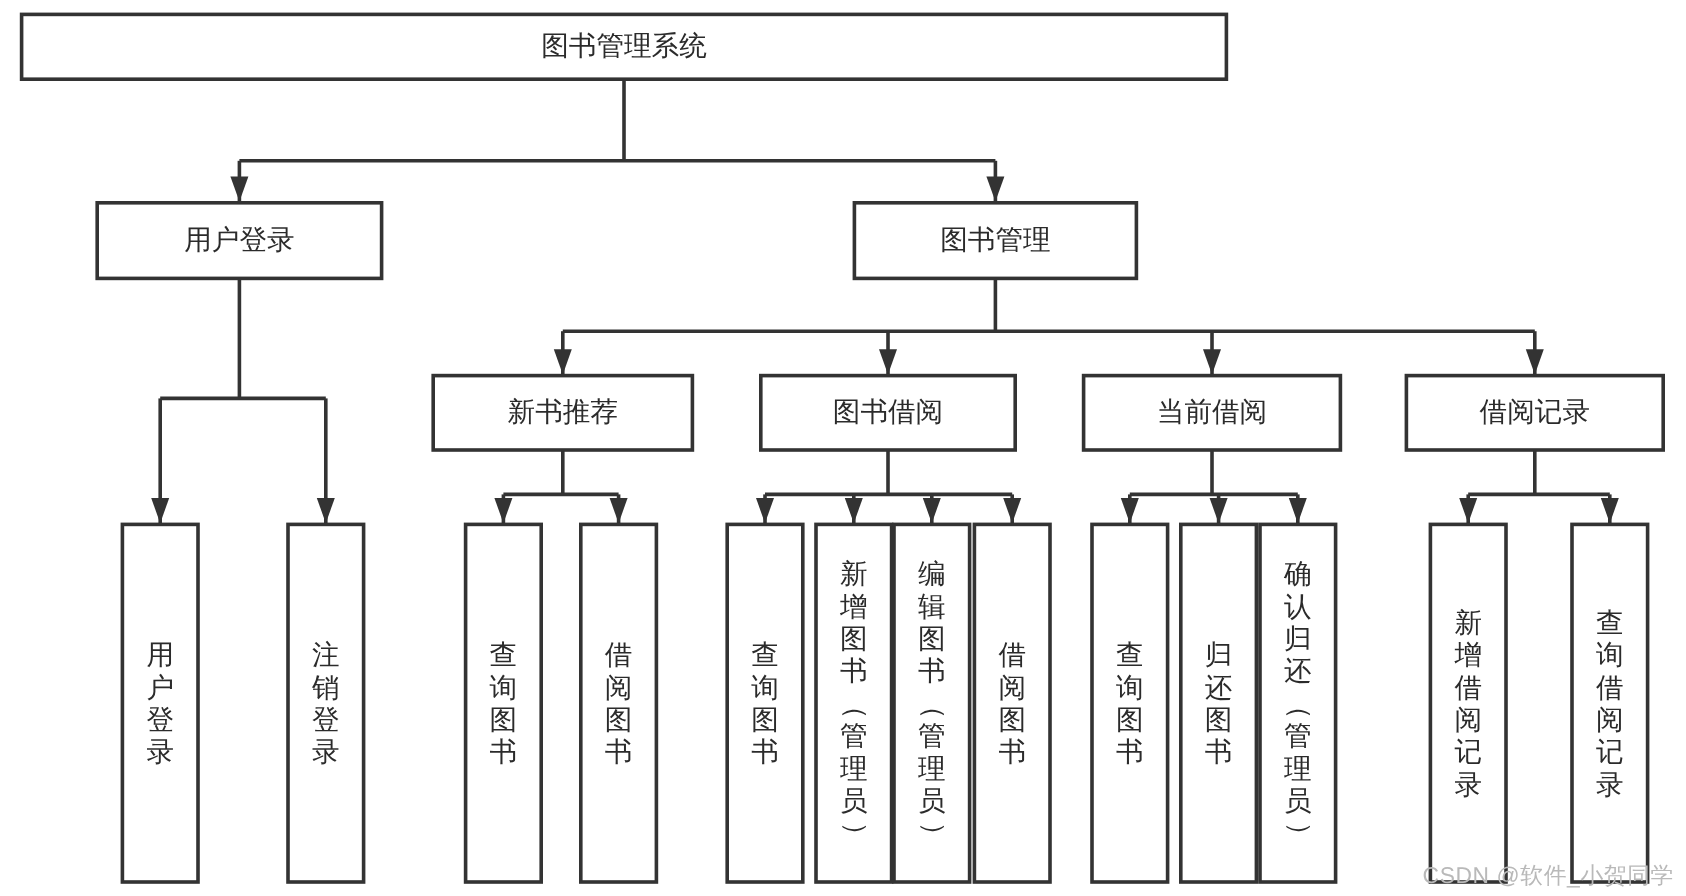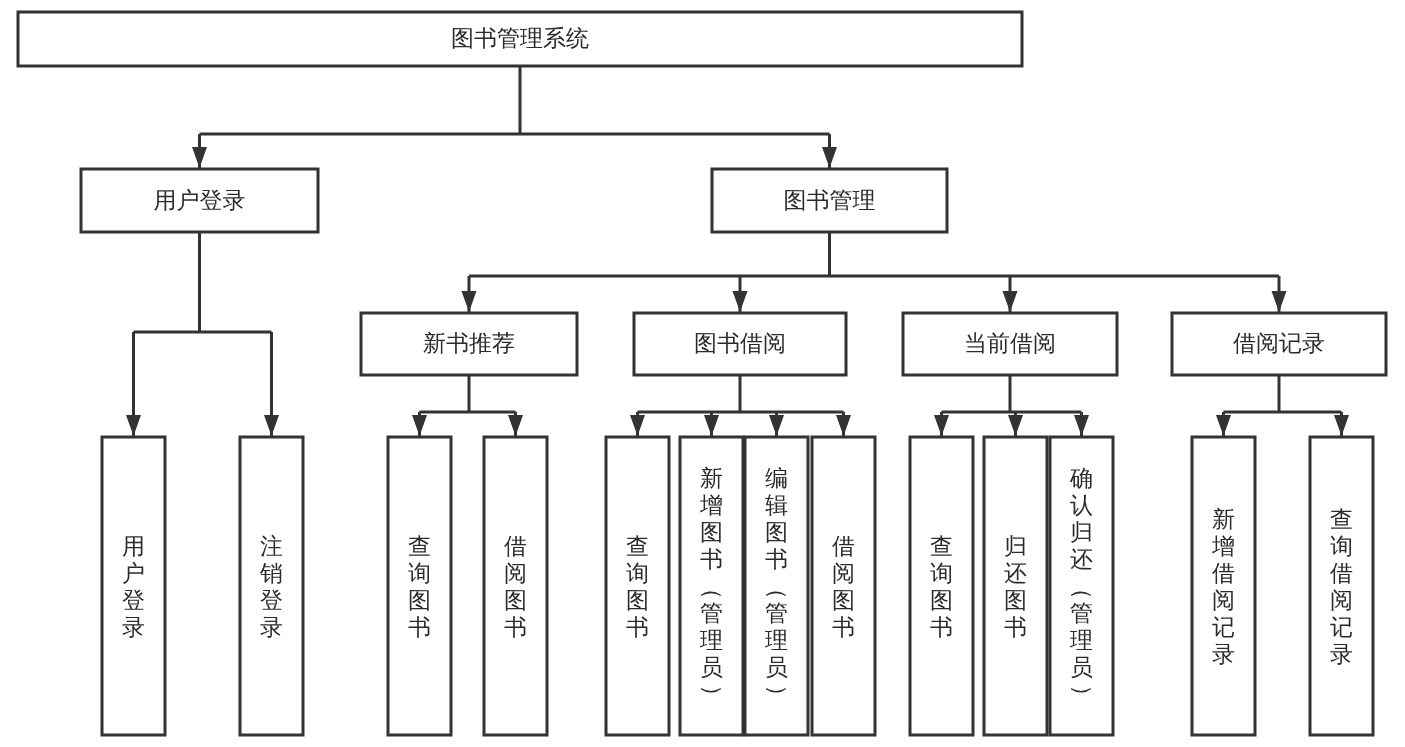--- a/index.html
+++ b/index.html
@@ -275,13 +275,14 @@
           <text x="1341.5" y="547.5" class="node-label-v" dominant-baseline="middle">询</text>
           <text x="1341.5" y="574.5" class="node-label-v" dominant-baseline="middle">借</text>
           <text x="1341.5" y="601.5" class="node-label-v" dominant-baseline="middle">阅</text>
           <text x="1341.5" y="628.5" class="node-label-v" dominant-baseline="middle">记</text>
           <text x="1341.5" y="655.5" class="node-label-v" dominant-baseline="middle">录</text>
           <title>查询借阅记录</title>
         </g>
       </g>
   </svg>
 
+  <div class="watermark-text">CSDN @软件_小贺同学</div>
 </div>
 
 </body></html>

